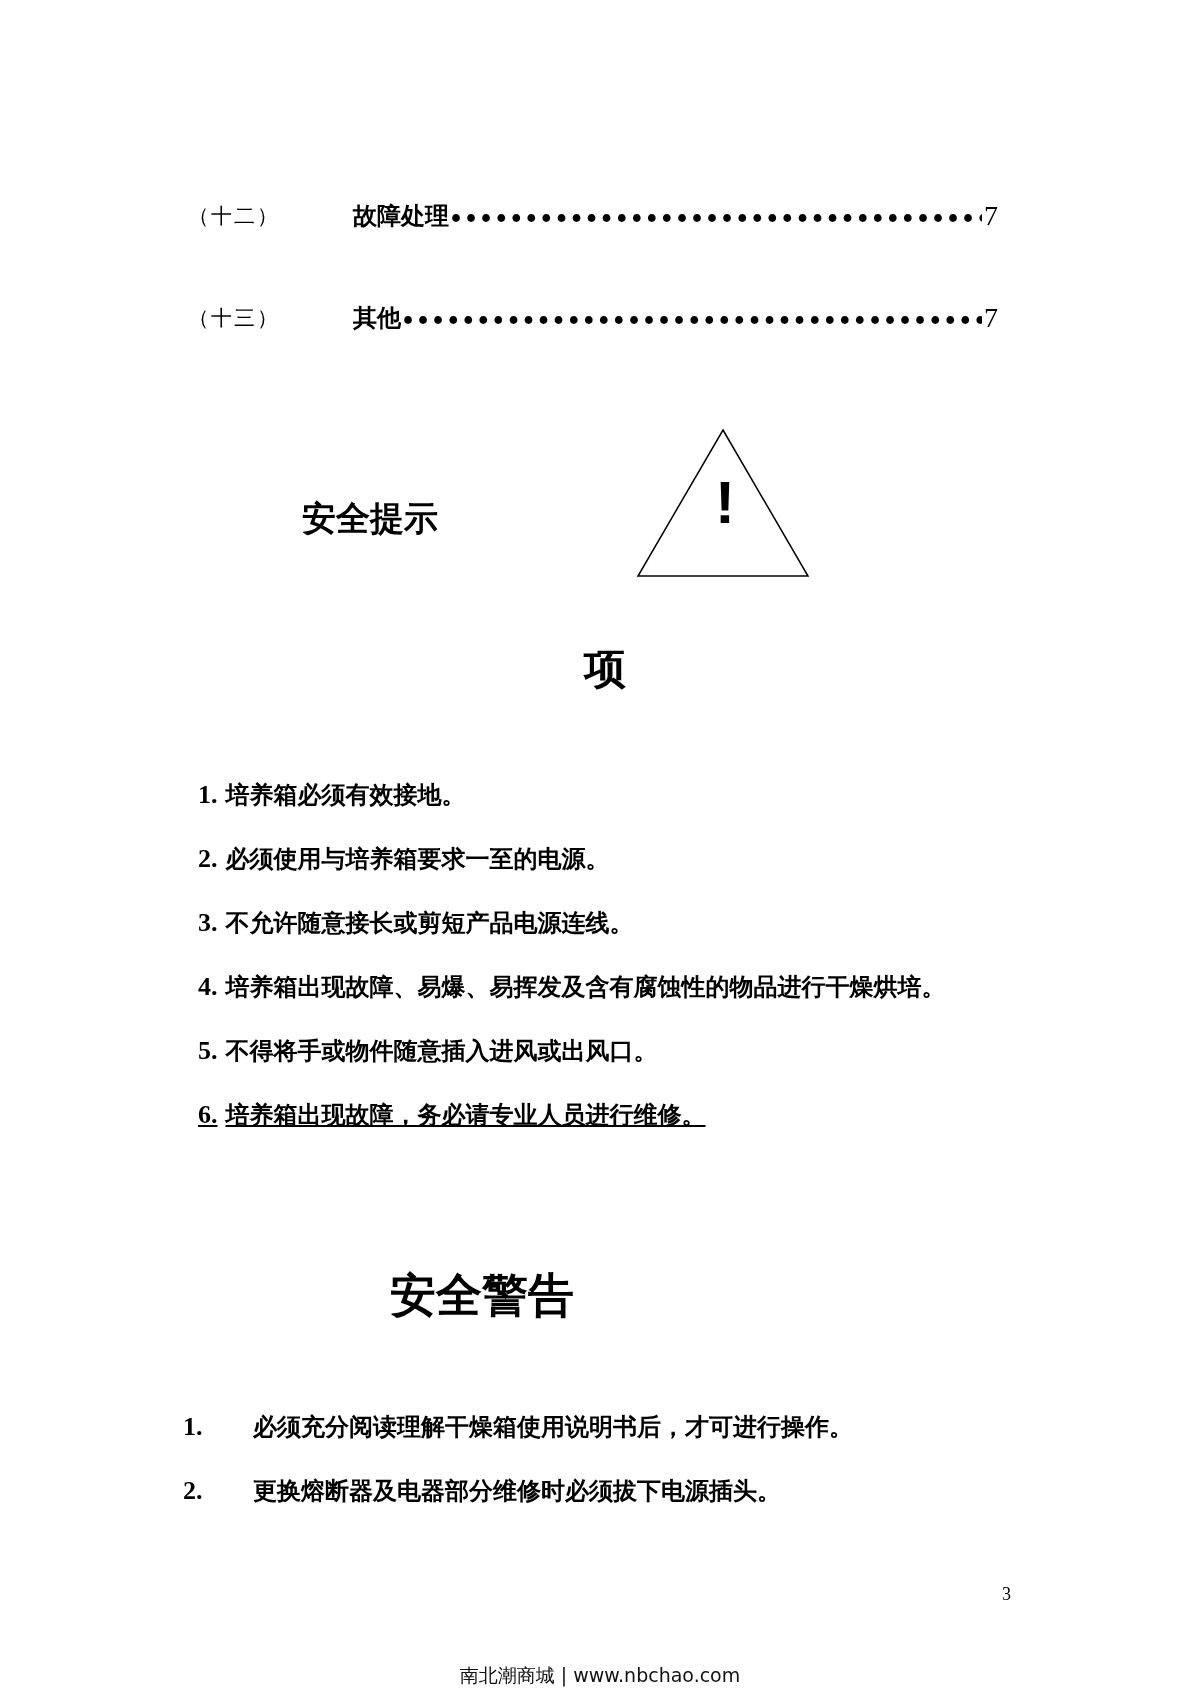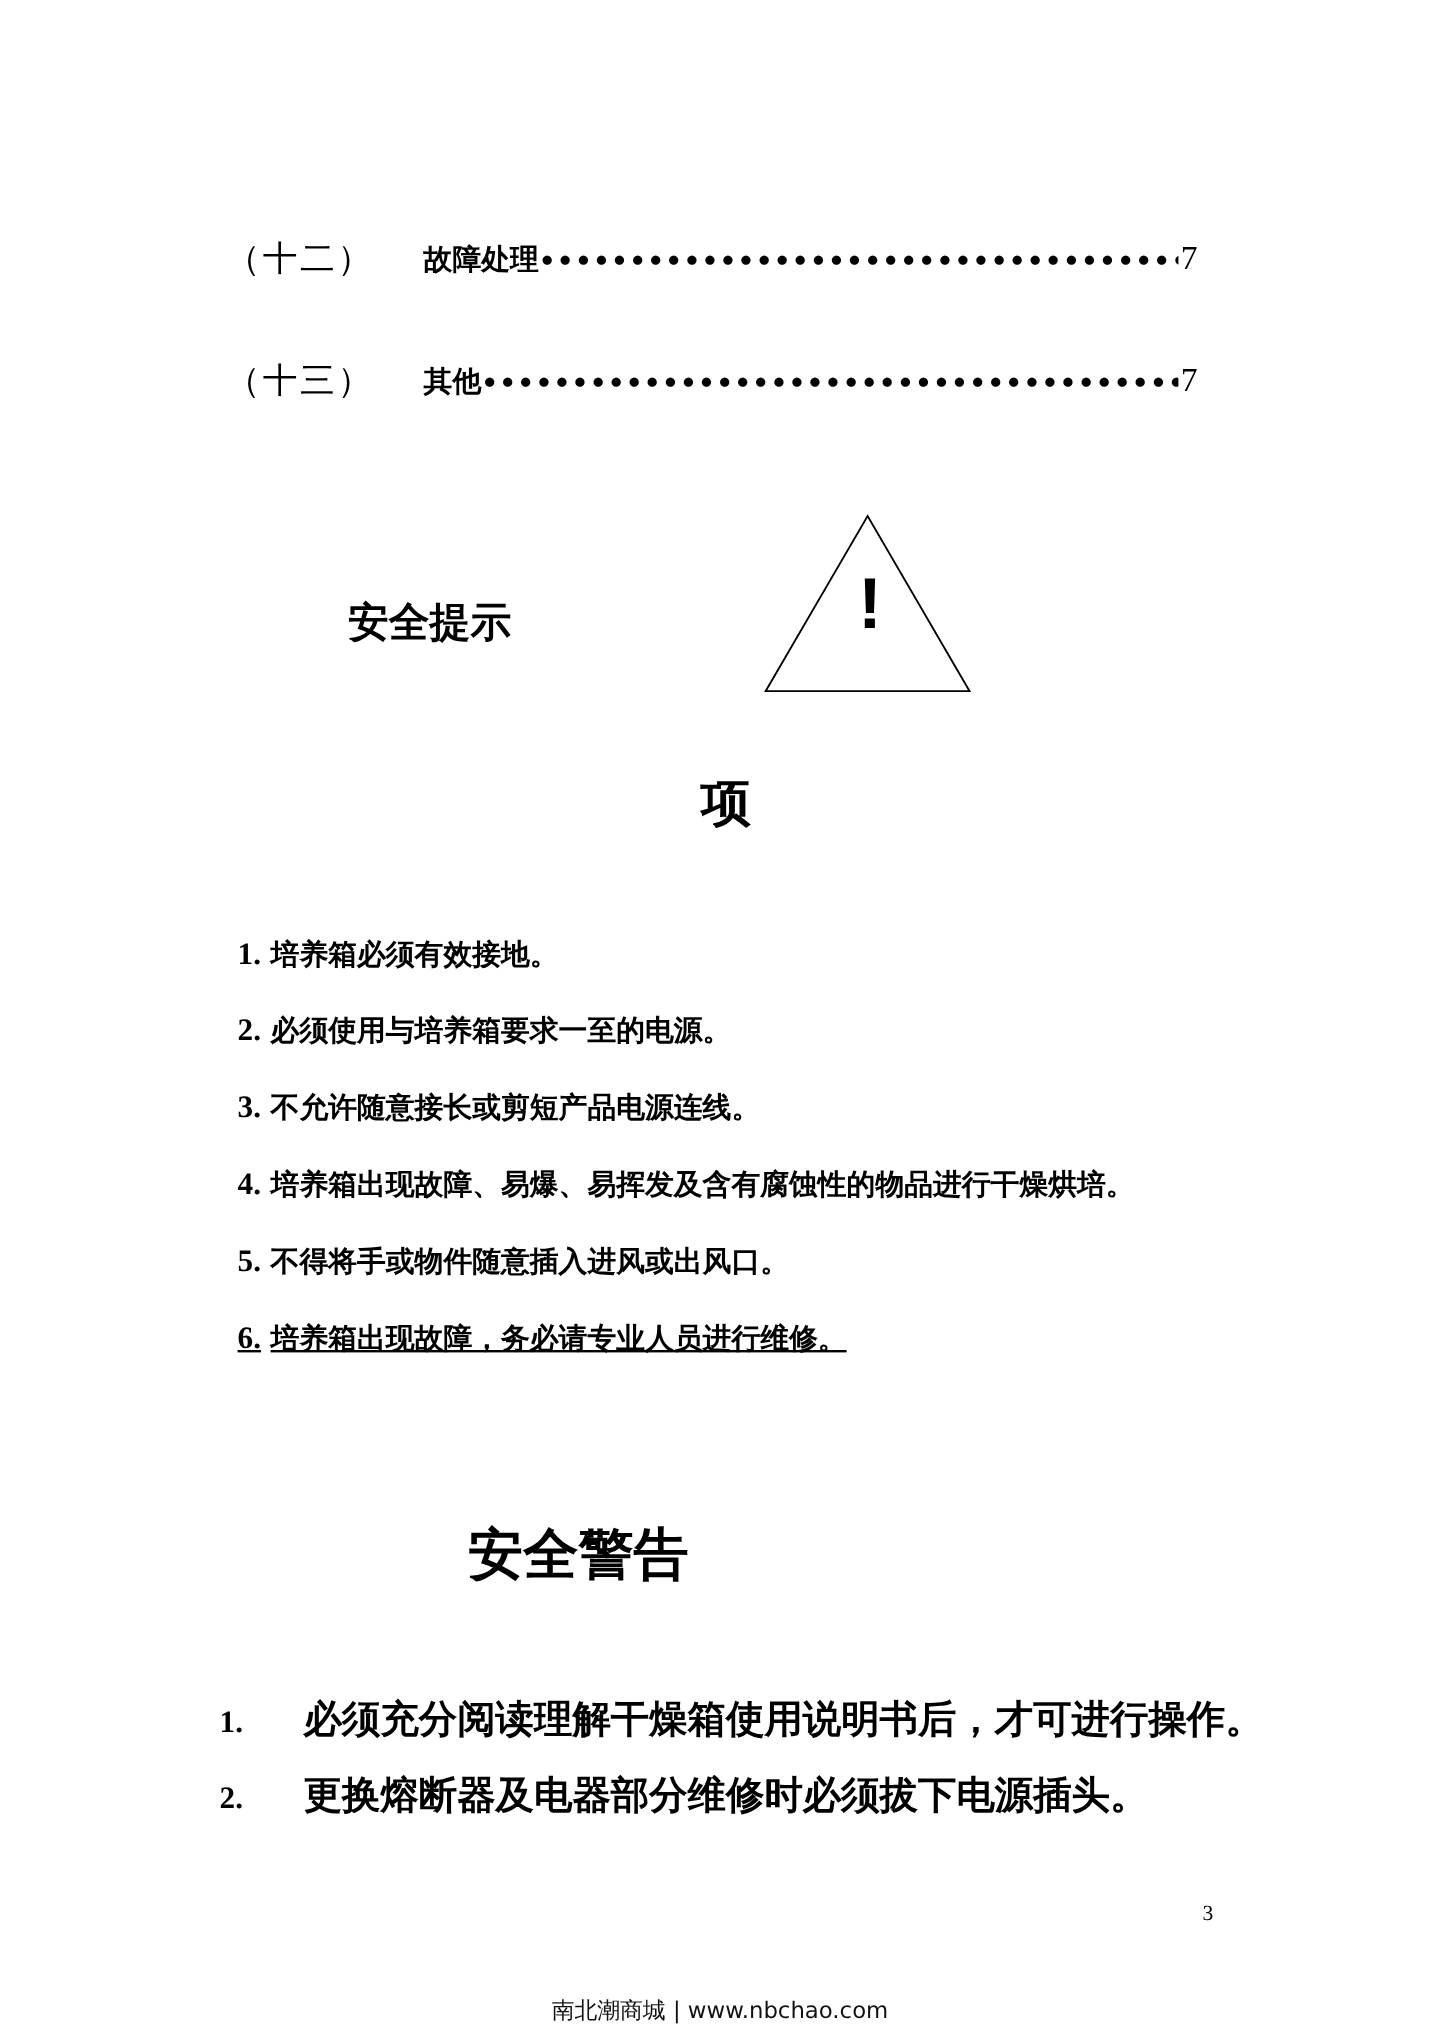--- a/index.html
+++ b/index.html
@@ -2,38 +2,38 @@
 <html><head>
   <meta charset="utf-8">
   <style>
     html, body { margin: 0; padding: 0; background: #ffffff; }
     body {
       width: 1200px; height: 1697px; position: relative; overflow: hidden;
       font-family: "DejaVu Serif", "Liberation Serif", serif; color: #000;
     }
     .abs { position: absolute; }
     .toc-row { position: absolute; left: 188px; width: 810px; height: 40px; display: flex; align-items: center; }
-    .toc-num { font-family: Liberation Sans, sans-serif; font-size: 29px; width: 165px; letter-spacing: 2px; }
+    .toc-num { font-family: Liberation Sans, sans-serif; font-size: 21px; width: 165px; letter-spacing: 2px; }
     .toc-title { font-family: "DejaVu Sans", sans-serif; font-weight: bold; font-size: 24px; white-space: nowrap; }
     .toc-dots { flex: 1; overflow: hidden; white-space: nowrap; font-size: 22px; font-weight: bold; letter-spacing: 1px; line-height: 1; margin-top: 4px; }
     .toc-page { font-family: "Liberation Serif", serif; font-size: 28px; margin-left: 2px; }
-    .tip-label { left: 290px; top: 496px; font-family: "DejaVu Sans", sans-serif; font-weight: bold; font-size: 34px; }
+    .tip-label { left: 302px; top: 496px; font-family: "DejaVu Sans", sans-serif; font-weight: bold; font-size: 34px; }
     .warn-tri { left: 636px; top: 428px; width: 174px; height: 150px; }
     .big-heading {
       left: 195px; top: 636px; width: 820px; text-align: center;
       font-family: "DejaVu Sans", sans-serif; font-weight: bold; font-size: 42px; line-height: 66px;
     }
     .list { left: 183px; }
     .list-item { position: absolute; left: 0; white-space: nowrap; font-weight: bold; font-size: 25px; margin-left: 15px; }
     .list-item .n { font-family: "Liberation Serif", serif; font-weight: bold; font-size: 26px; }
     .list-item .t { font-family: "DejaVu Sans", sans-serif; font-weight: bold; font-size: 24px; margin-left: 8px; }
     .warn-heading { left: 0; width: 964px; top: 1265px; text-align: center; font-family: "DejaVu Sans", sans-serif; font-weight: bold; font-size: 46px; }
     .w-item { position: absolute; left: 183px; white-space: nowrap; }
     .w-item .n { font-family: "Liberation Serif", serif; font-weight: bold; font-size: 26px; display: inline-block; width: 70px; }
-    .w-item .t { font-family: "DejaVu Sans", sans-serif; font-weight: bold; font-size: 32px; }
+    .w-item .t { font-family: "DejaVu Sans", sans-serif; font-weight: bold; font-size: 24px; }
     .page-num { left: 1002px; top: 1584px; font-family: "Liberation Serif", serif; font-size: 18px; }
     .footer { left: 0; width: 1200px; top: 1663px; text-align: center; font-family: "DejaVu Sans", sans-serif; font-size: 19px; color: #111; }
   </style>
 </head>
 <body>
 
 <div class="toc-row" style="top:196px;">
   <span class="toc-num">（十二）</span>
   <span class="toc-title">故障处理</span>
   <span class="toc-dots">••••••••••••••••••••••••••••••••••••••••••••••••••••••••••••••••••••••••••••</span>

